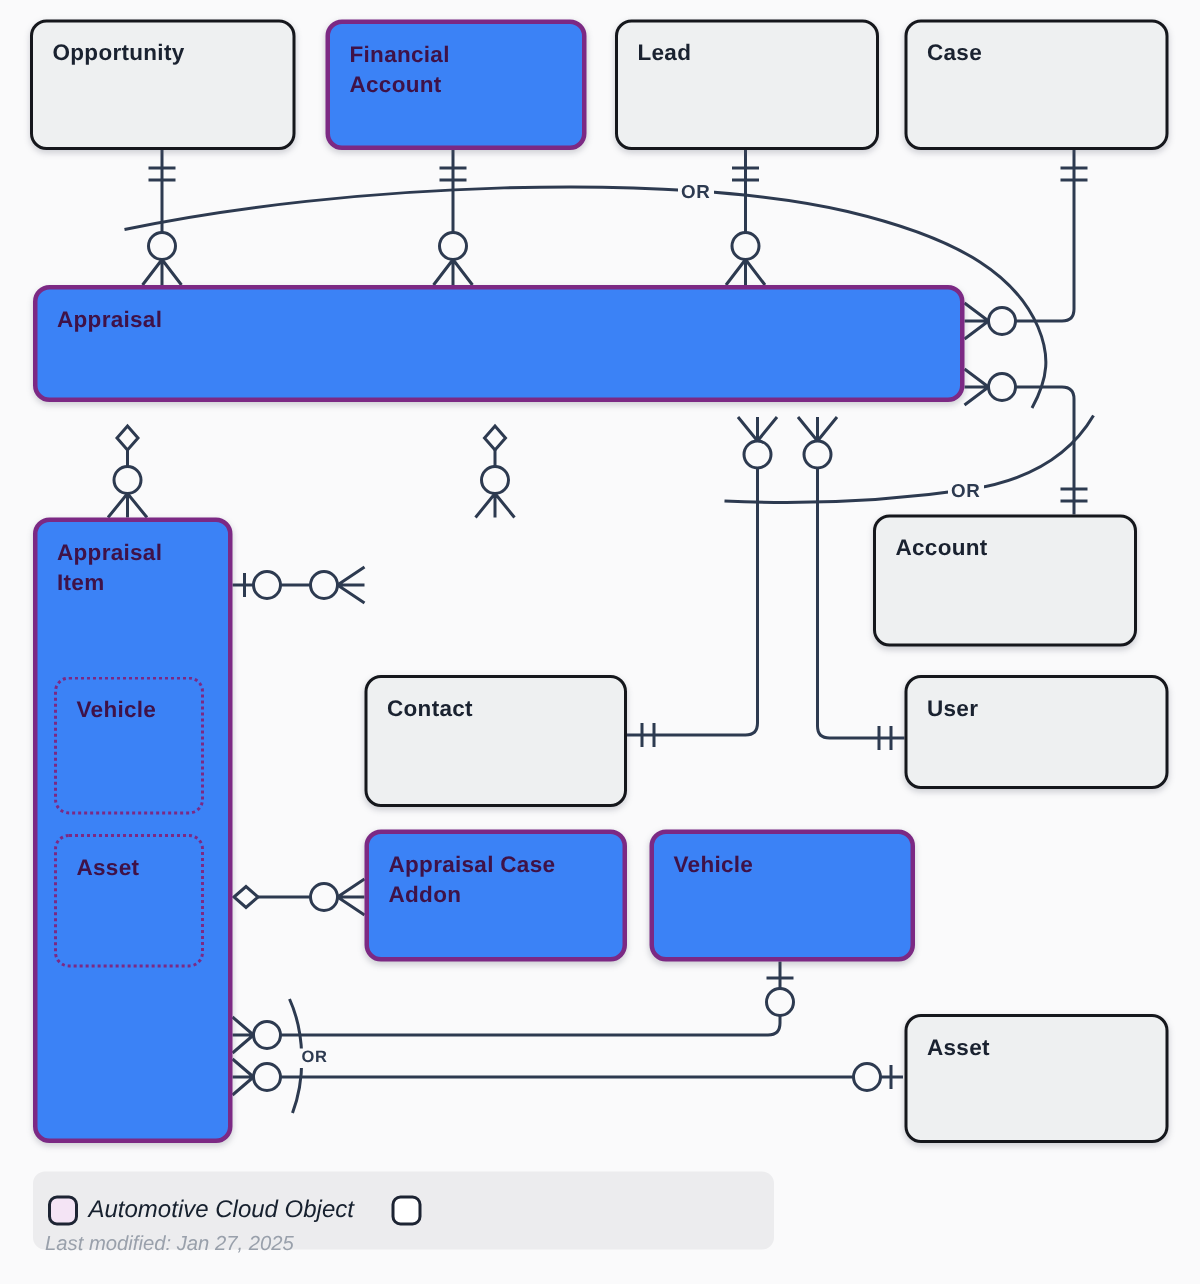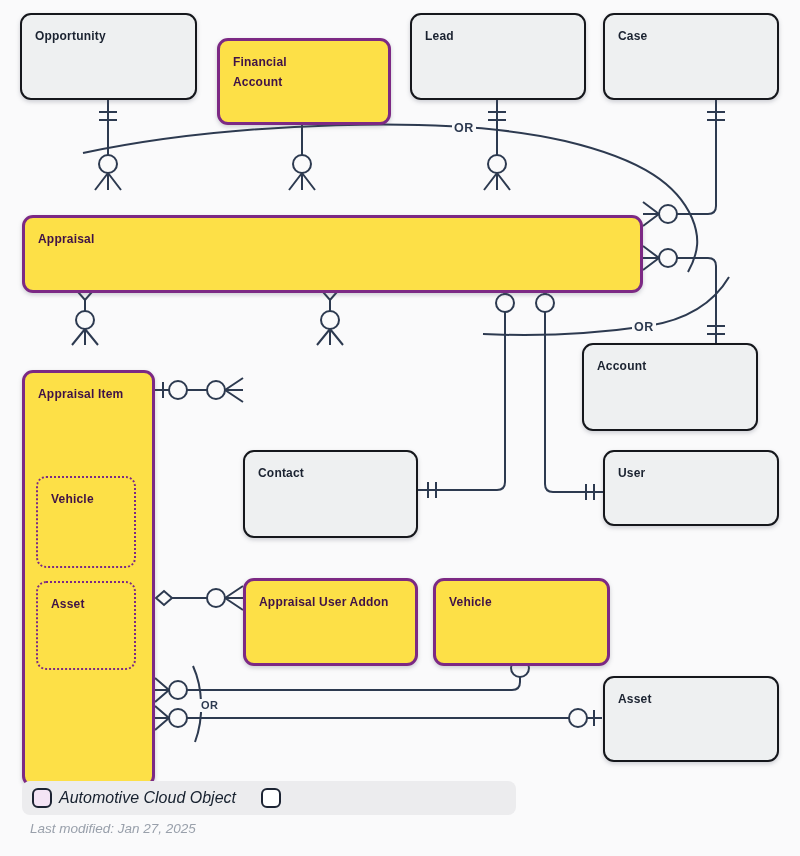--- a/index.html
+++ b/index.html
@@ -29,28 +29,27 @@
     position:absolute;
     box-sizing:border-box;
     border-radius:11px;
     box-shadow:0 2px 4px rgba(90,95,110,0.28);
   }
   .node.standard{
     background:#eef0f1;
     border:2.5px solid #15171c;
   }
   .node.automotive{
-    background:#fde047;
+    background:#3b82f6;
     border:3px solid #7c2984;
-    margin-top:25px;
   }
   .node-label{
     display:block;
     padding:11px 0 0 13px;
-    font-size:12px;
+    font-size:15px;
     font-weight:600;
     line-height:20px;
     letter-spacing:0.2px;
   }
   .node.standard .node-label{color:#1a2230;}
   .node.automotive .node-label{color:#3f1247;}
   .node-label.wrap-narrow{max-width:96px;}
   .node-label.wrap-medium{max-width:118px;}
   .dotted-node{
     position:absolute;
@@ -66,21 +65,21 @@
     font-size:12.5px;
     font-weight:600;
     letter-spacing:0.5px;
     padding:1px 2px;
     line-height:13px;
   }
   .or-label.small{font-size:11px;line-height:11px;}
   .legend-bar{
     position:absolute;
     left:22px;top:781px;
-    width:494px;height:34px;
+    width:494px;height:52px;
     background:#ececee;
     border-radius:8px;
     display:flex;
     align-items:center;
     gap:25px;
     padding:0 10px;
     box-sizing:border-box;
   }
   .legend-item{
     display:flex;align-items:center;gap:7px;
@@ -239,21 +238,21 @@
     </div>
     <div class="dotted-node" style="left:11px;top:208px;width:100px;height:89px">
       <span class="node-label">Asset</span>
     </div>
   </div>
 
   <div class="node standard" style="left:243px;top:450px;width:175px;height:88px">
     <span class="node-label">Contact</span>
   </div>
   <div class="node automotive" style="left:243px;top:553px;width:175px;height:88px">
-    <span class="node-label">Appraisal User Addon</span>
+    <span class="node-label">Appraisal Case Addon</span>
   </div>
   <div class="node automotive" style="left:433px;top:553px;width:177px;height:88px">
     <span class="node-label">Vehicle</span>
   </div>
 
   <div class="node standard" style="left:582px;top:343px;width:176px;height:88px">
     <span class="node-label">Account</span>
   </div>
   <div class="node standard" style="left:603px;top:450px;width:176px;height:76px">
     <span class="node-label">User</span>

